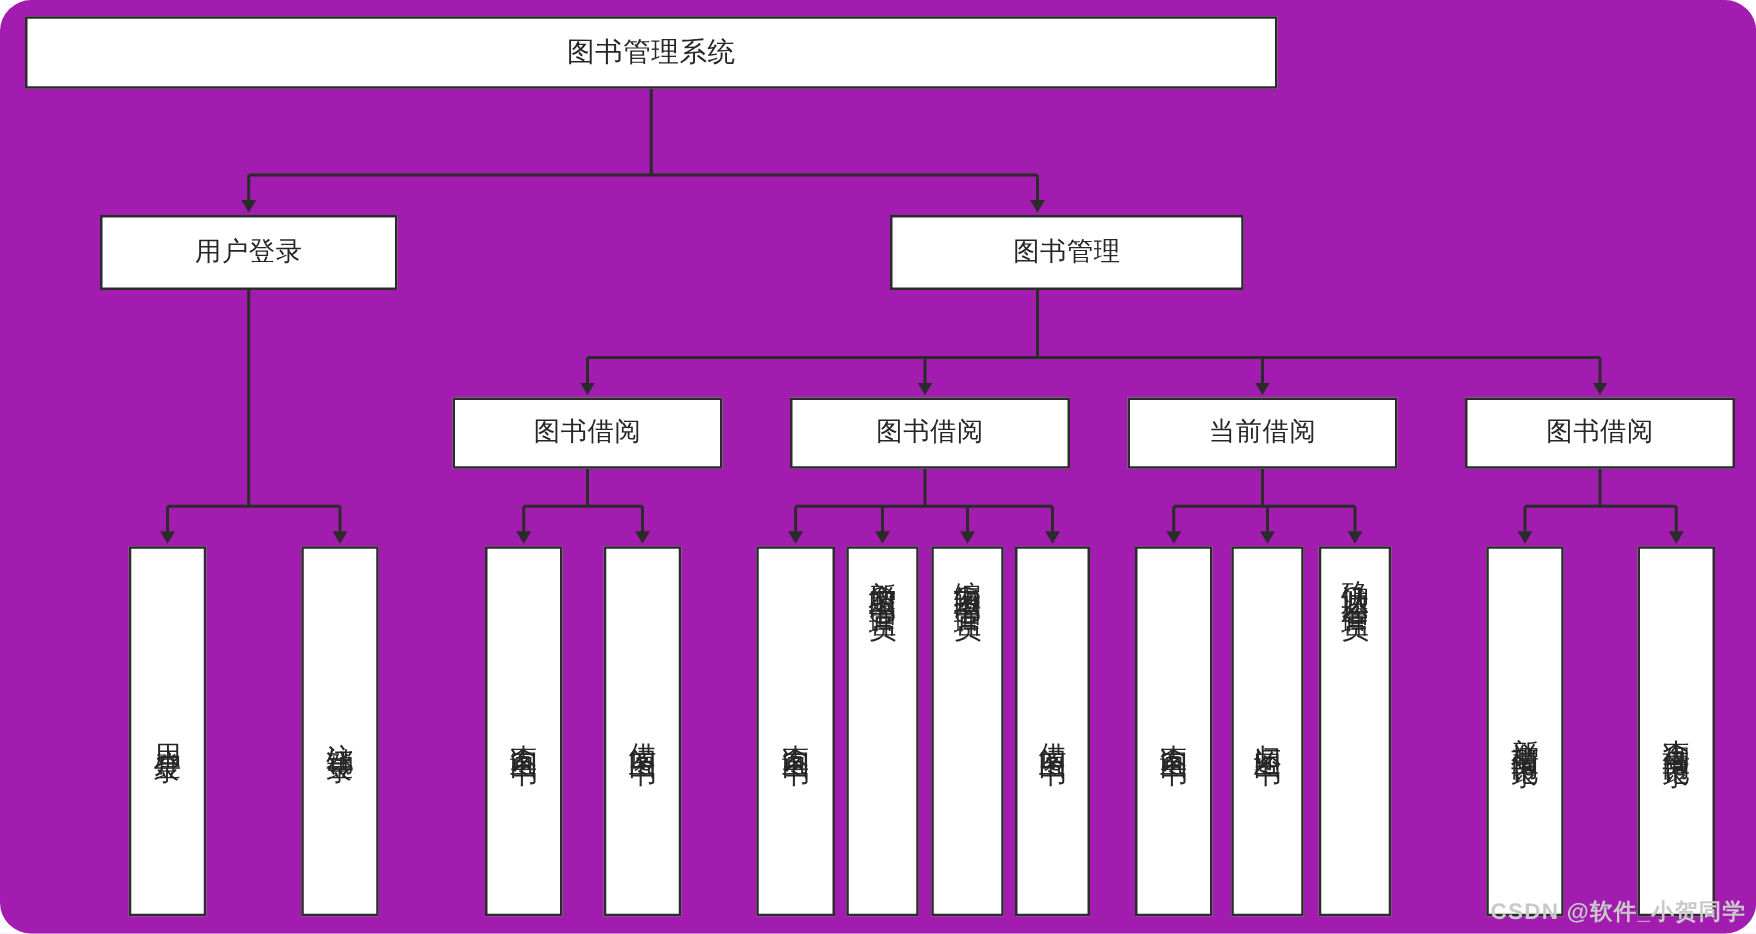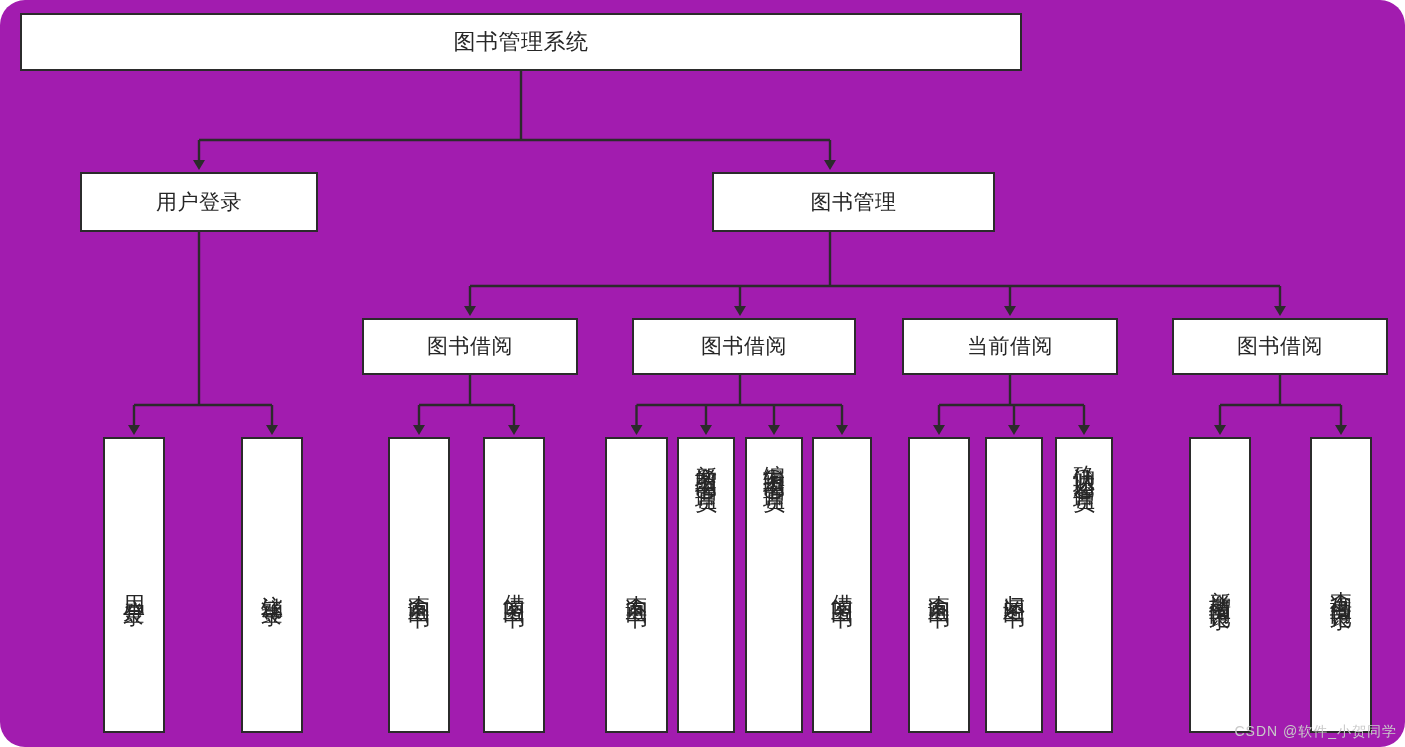--- a/index.html
+++ b/index.html
@@ -63,25 +63,26 @@
     line-height: 1;
   }
   .node.v.mid {
     align-items: center;
     padding-top: 0;
   }
   .watermark {
     position: absolute;
     right: 8px;
     bottom: 6px;
-    font-size: 14px;
+    font-size: 18px;
     color: #c9c9c9;
     letter-spacing: 1px;
     z-index: 5;
     white-space: nowrap;
+    font-weight: bold;
   }
 </style>
 </head>
 <body>
 
 <div id="canvas">
 
   <svg id="connectors" viewBox="0 0 1405 747" xmlns="http://www.w3.org/2000/svg">
     <defs>
       <marker id="arrow" markerWidth="10" markerHeight="12" refX="1" refY="6" orient="auto" markerUnits="userSpaceOnUse">

